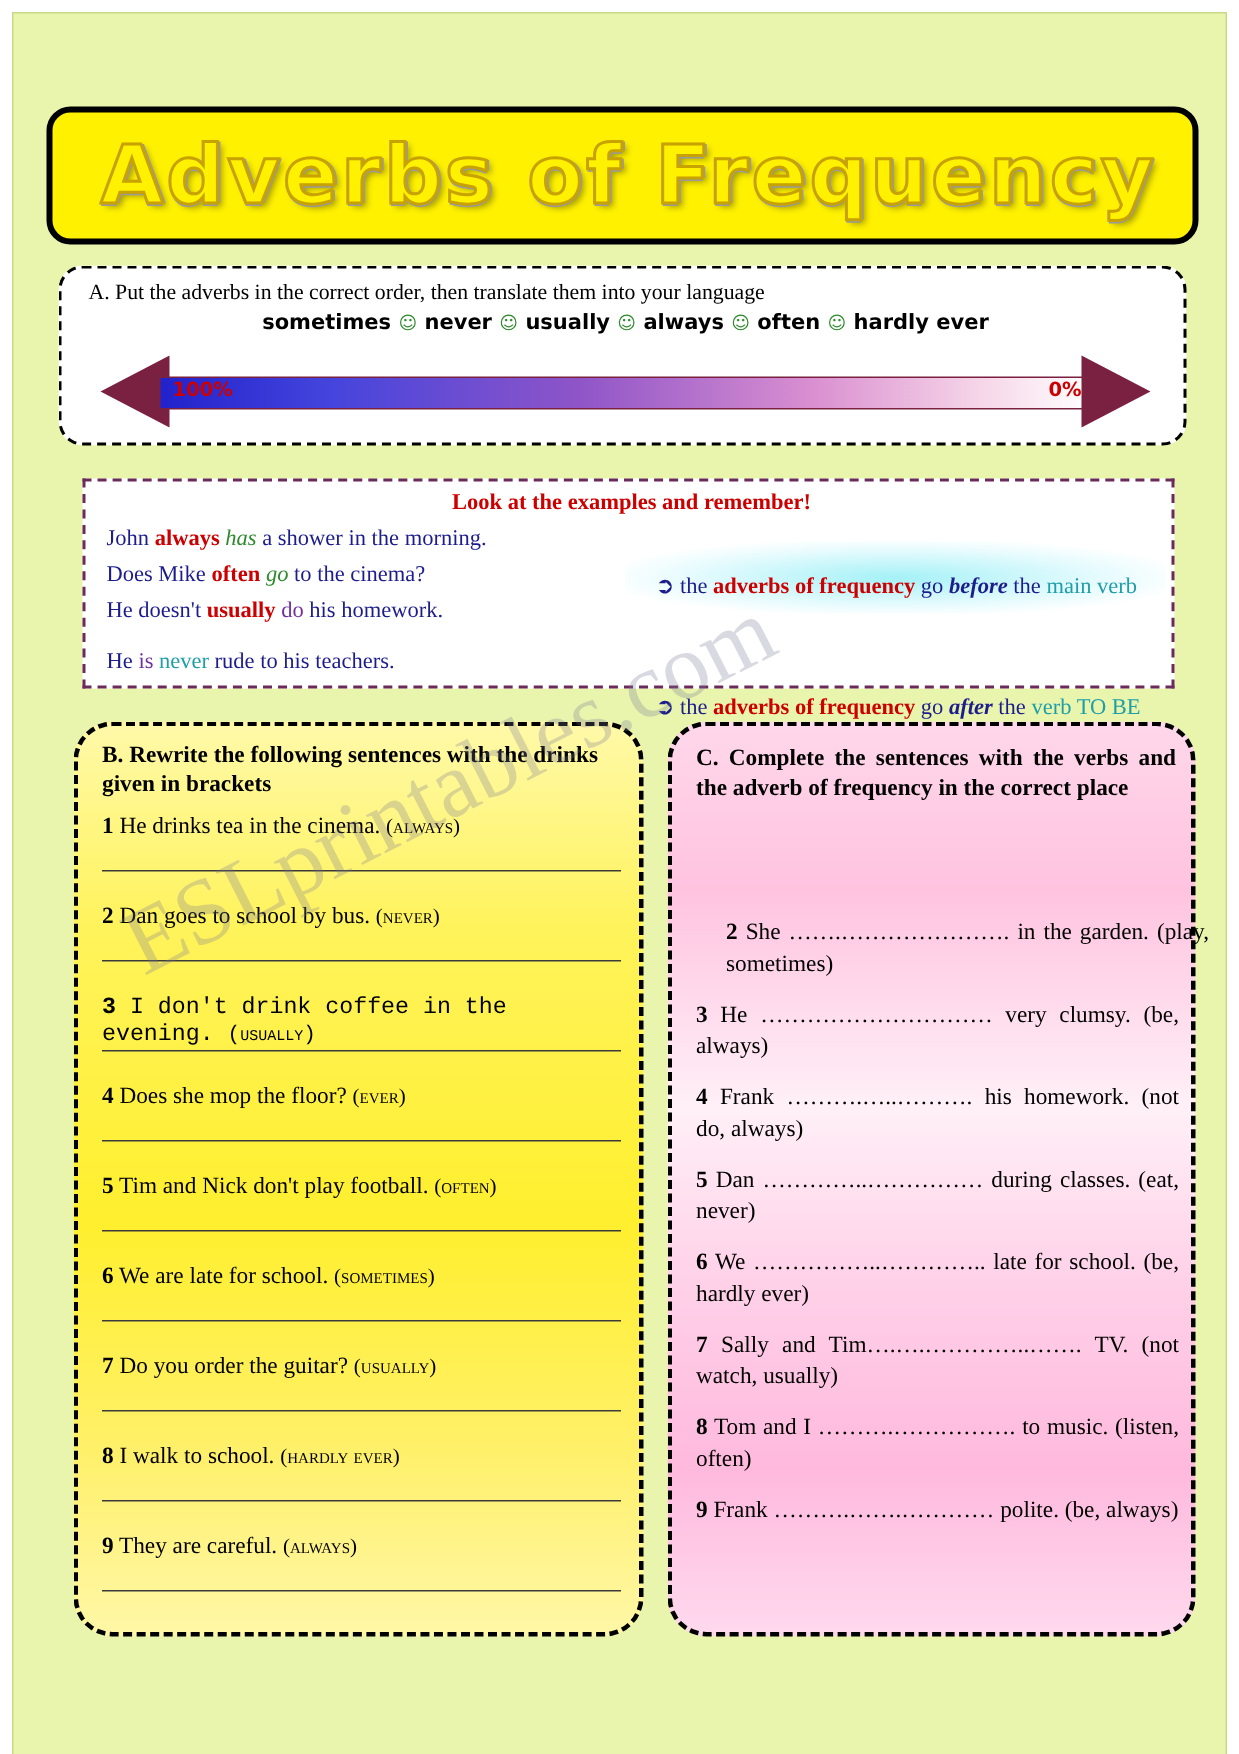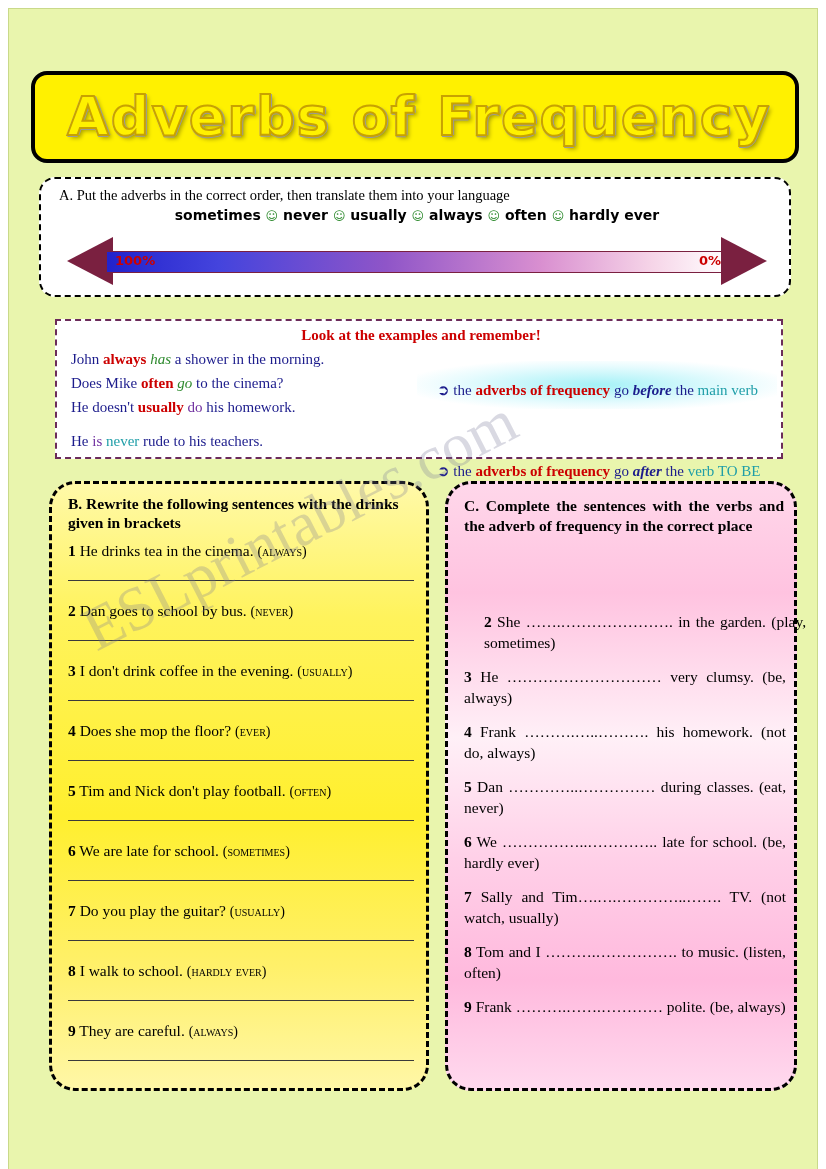--- a/index.html
+++ b/index.html
@@ -219,21 +219,21 @@
       <span>He drinks tea in the cinema. </span><span class="sc">(always)</span>
     </div>
     <div class="b-rule" style="top:96px;"></div>
 
     <div class="b-item" style="top:118px;">
       <span class="b-num">2</span>
       <span>Dan goes to school by bus. </span><span class="sc">(never)</span>
     </div>
     <div class="b-rule" style="top:156px;"></div>
 
-    <div class="b-item" style="top:178px;">
+    <div class="b-item" style="top:178px;font-family:Liberation Mono, monospace;">
       <span class="b-num">3</span>
       <span>I don't drink coffee in the evening. </span><span class="sc">(usually)</span>
     </div>
     <div class="b-rule" style="top:216px;"></div>
 
     <div class="b-item" style="top:238px;">
       <span class="b-num">4</span>
       <span>Does she mop the floor? </span><span class="sc">(ever)</span>
     </div>
     <div class="b-rule" style="top:276px;"></div>
@@ -245,21 +245,21 @@
     <div class="b-rule" style="top:336px;"></div>
 
     <div class="b-item" style="top:358px;">
       <span class="b-num">6</span>
       <span>We are late for school. </span><span class="sc">(sometimes)</span>
     </div>
     <div class="b-rule" style="top:396px;"></div>
 
     <div class="b-item" style="top:418px;">
       <span class="b-num">7</span>
-      <span>Do you play the guitar? </span><span class="sc">(usually)</span>
+      <span>Do you order the guitar? </span><span class="sc">(usually)</span>
     </div>
     <div class="b-rule" style="top:456px;"></div>
 
     <div class="b-item" style="top:478px;">
       <span class="b-num">8</span>
       <span>I walk to school. </span><span class="sc">(hardly ever)</span>
     </div>
     <div class="b-rule" style="top:516px;"></div>
 
     <div class="b-item" style="top:538px;">

